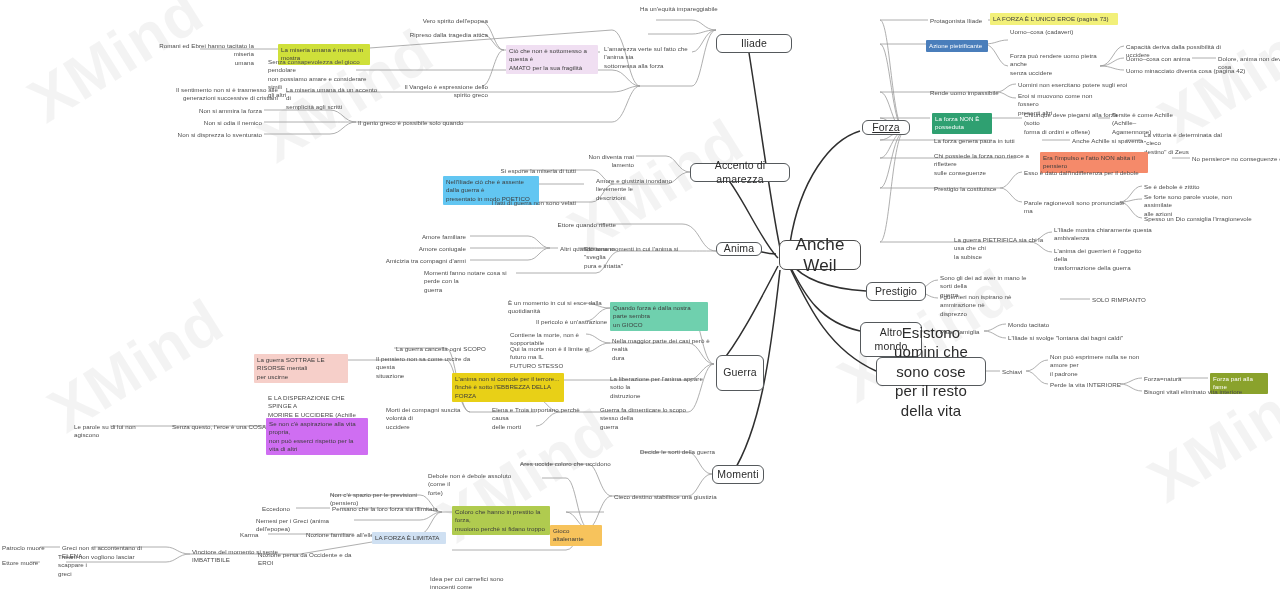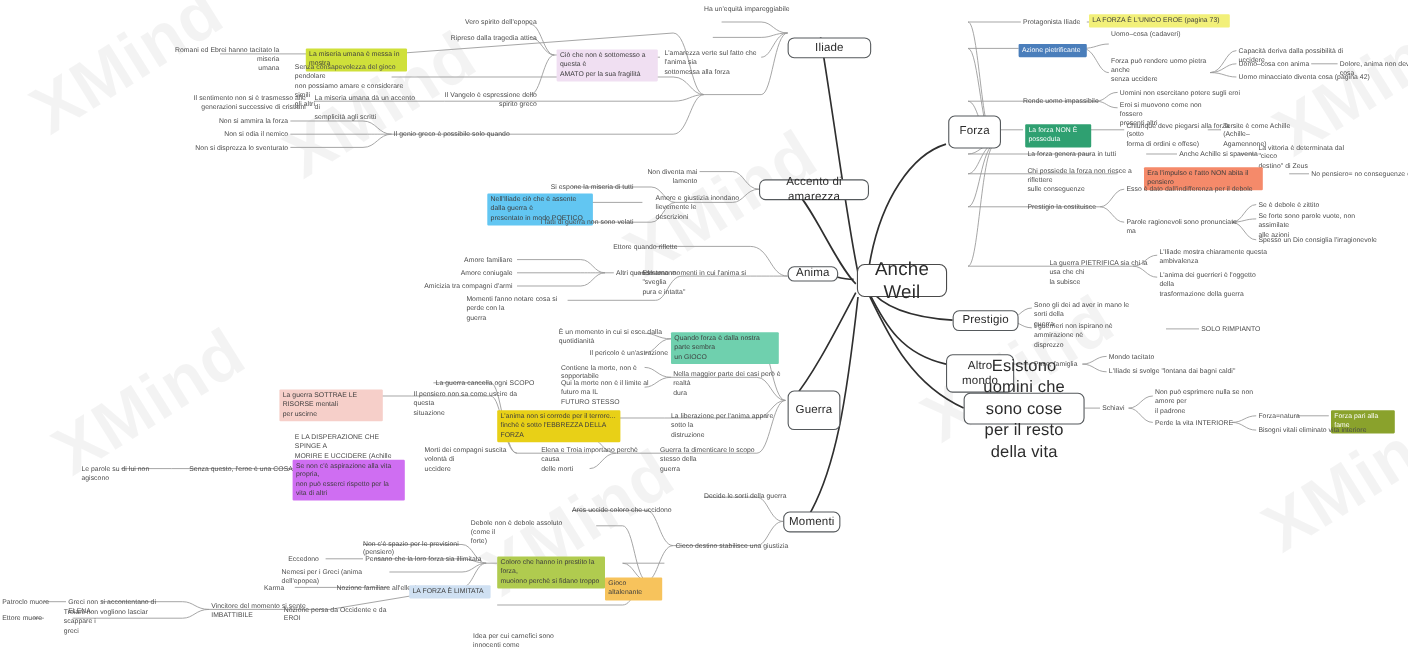--- a/index.html
+++ b/index.html
@@ -279,21 +279,21 @@
       <path d="M166,562 L120,562"></path>
       <path d="M60,547 L40,547"></path>
       <path d="M120,562 L66,562"></path>
       <path d="M40,562 L30,562"></path>
     </g>
   </svg>
 
   <div class="node central" style="left:779px;top:240px;width:82px;height:30px;">Anche Weil</div>
 
   <div class="node main" style="left:716px;top:34px;width:76px;height:19px;">Iliade</div>
-  <div class="node main" style="left:862px;top:105px;width:48px;height:30px;">Forza</div>
+  <div class="node main" style="left:862px;top:120px;width:48px;height:15px;text-decoration:underline;">Forza</div>
   <div class="node main" style="left:690px;top:163px;width:100px;height:19px;">Accento di amarezza</div>
   <div class="node main" style="left:716px;top:242px;width:46px;height:14px;">Anima</div>
   <div class="node main" style="left:866px;top:282px;width:60px;height:19px;">Prestigio</div>
   <div class="node main" style="left:860px;top:322px;width:62px;height:35px;">Altro mondo</div>
   <div class="node main wide" style="left:876px;top:357px;width:110px;height:29px;">Esistono uomini che sono cose
 per il resto della vita</div>
   <div class="node main" style="left:716px;top:355px;width:48px;height:36px;">Guerra</div>
   <div class="node main" style="left:712px;top:465px;width:52px;height:19px;">Momenti</div>
 
   <div class="node leaf l" style="left:396px;top:17px;width:92px;">Vero spirito dell'epopea</div>

